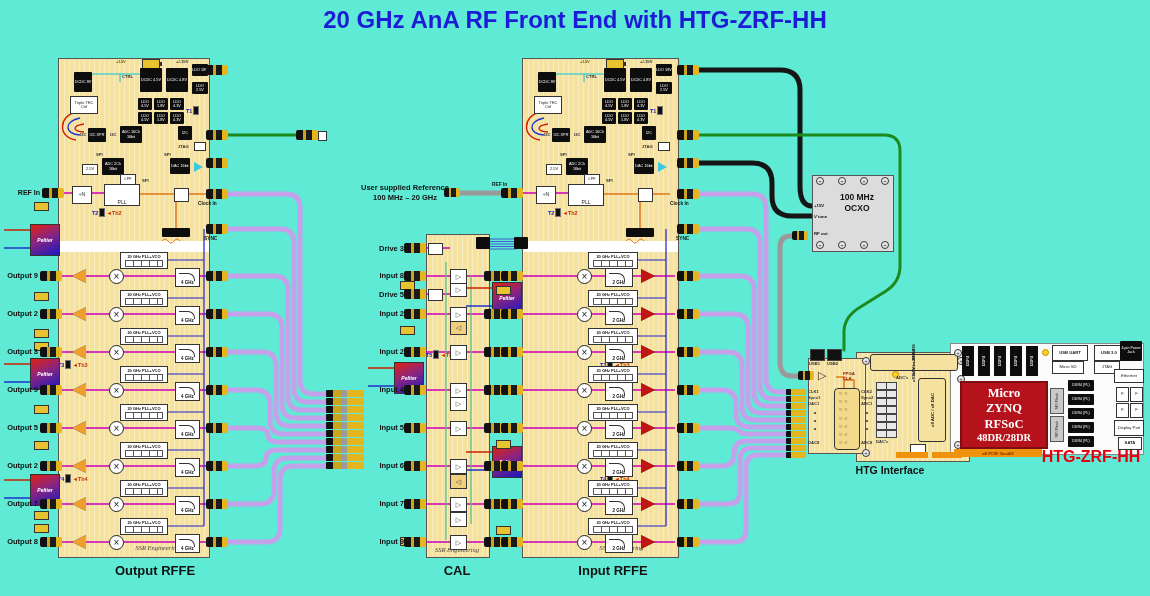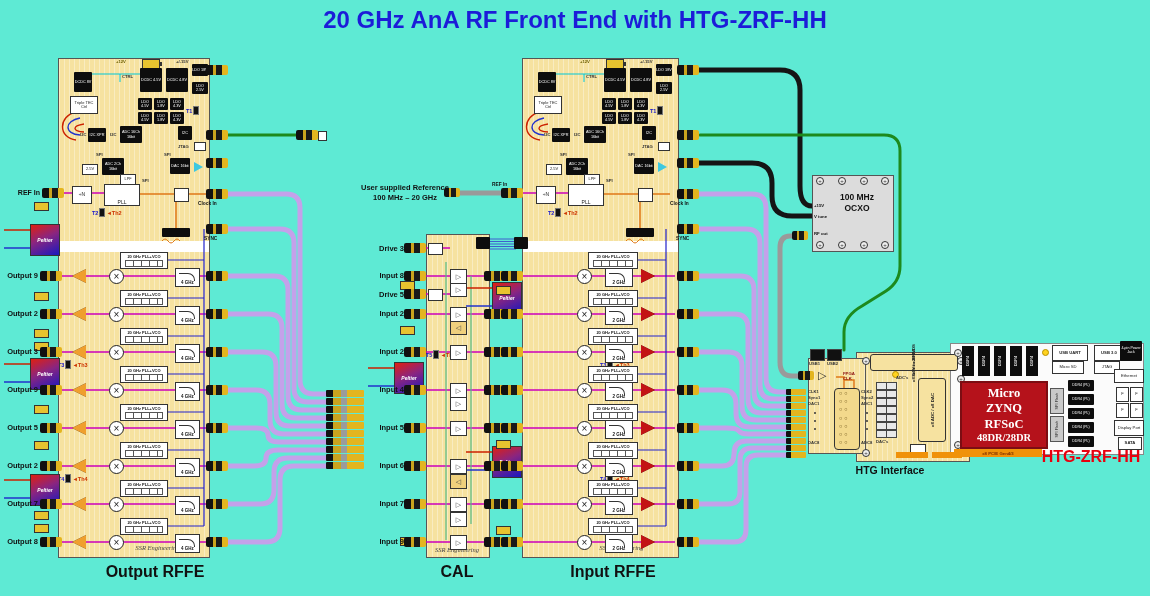--- a/index.html
+++ b/index.html
@@ -4,21 +4,21 @@
 <style>
   html,body{margin:0;padding:0;background:#fff}
   #stage{position:relative;width:1150px;height:596px;background:#5eead4;font-family:"Liberation Sans",sans-serif;overflow:hidden}
   .abs{position:absolute}
   svg.layer{position:absolute;left:0;top:0;pointer-events:none}
   .title{position:absolute;left:0;top:6px;width:1150px;text-align:center;font-size:24px;font-weight:bold;color:#1c1cd8}
   .board{position:absolute;background:#f6e2a0 repeating-linear-gradient(90deg,rgba(255,255,255,.35) 0 1px,transparent 1px 5px);border:1px solid #555}
   .gray{position:absolute;background:#dcdcdc;border:1px solid #555}
   .white{position:absolute;background:#fbfbfb;border:1px solid #888}
   .strip{position:absolute;background:#fff;left:0;width:100%}
-  .cap{position:absolute;font-weight:bold;font-size:16px;color:#111;text-align:center}
+  .cap{position:absolute;font-weight:bold;font-size:13px;color:#111;text-align:center}
   .sig{position:absolute;font-style:italic;font-size:6.5px;color:#444;text-align:center;font-family:"Liberation Serif",serif}
   .conn{position:absolute;width:22px;height:10px;border-radius:2px;background:linear-gradient(90deg,#111 0 30%,#caa41e 30% 45%,#1a1a1a 45% 72%,#e3b51f 72% 100%)}
   .cs{width:16px;height:9px}
   .conn2{position:absolute;width:38px;height:7px;border-radius:1px;background:linear-gradient(90deg,#111 0 18%,#caa41e 18% 40%,#9b9b9b 40% 55%,#e3b51f 55% 100%)}
   .connH{position:absolute;width:20px;height:6px;background:linear-gradient(90deg,#111 0 25%,#e3b51f 25% 100%);border-radius:1px}
   .chip{position:absolute;width:13px;height:7px;background:#e7c32f;border:1px solid #333}
   .peltier{position:absolute;width:28px;height:30px;background:linear-gradient(155deg,#e02010 0%,#8a2580 45%,#1818c0 100%);color:#fff;font-size:5px;font-style:italic;font-weight:bold;display:flex;align-items:center;justify-content:center;border:1px solid #333}
   .blk{position:absolute;background:#0d0d0d;color:#fff;display:flex;align-items:center;justify-content:center;text-align:center;font-size:3.8px;line-height:1.1;border-radius:1px}
   .wht{position:absolute;background:#fff;border:1px solid #333;display:flex;align-items:center;justify-content:center;text-align:center;font-size:4px;line-height:1.1;color:#222}
   .tlab{position:absolute;font-size:4.2px;font-weight:bold;color:#333}

